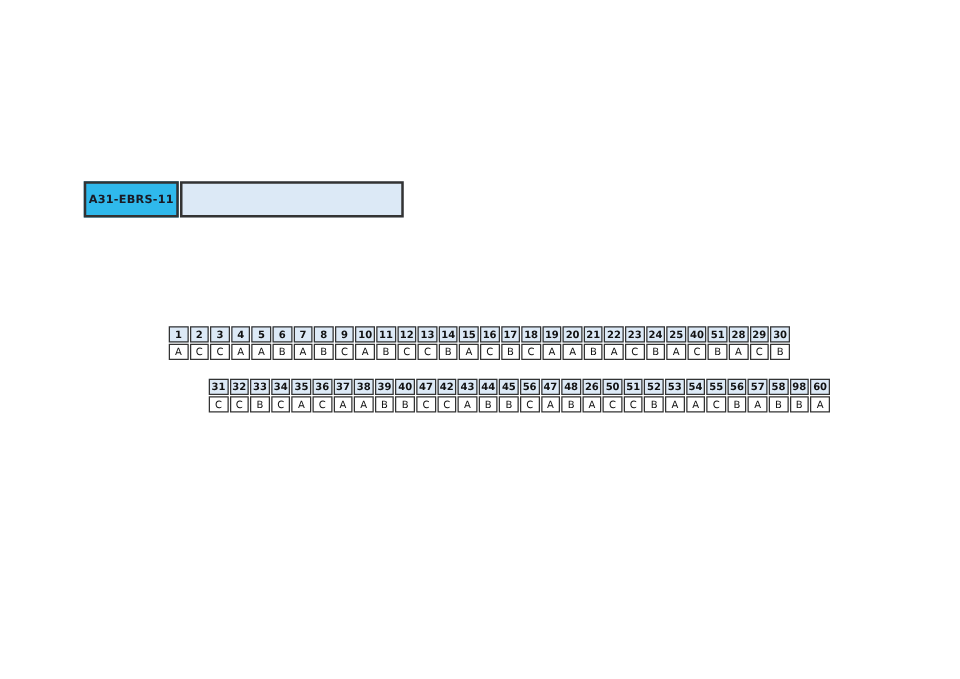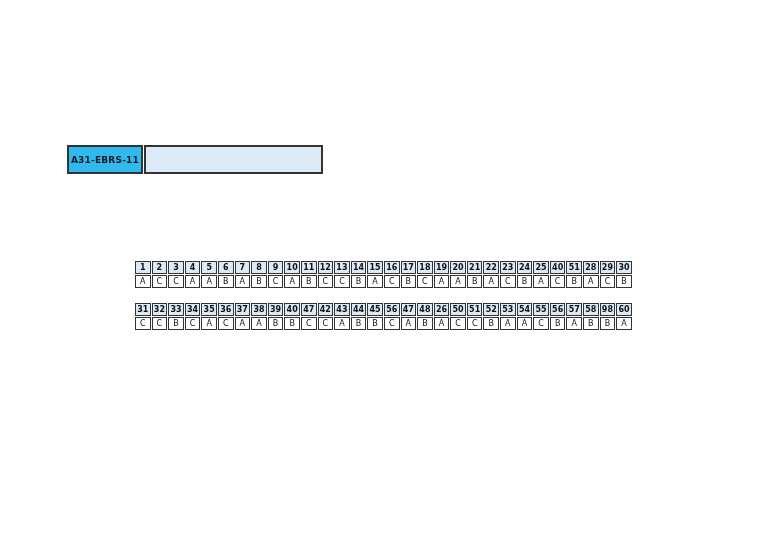--- a/index.html
+++ b/index.html
@@ -48,21 +48,21 @@
   
   .answer-table{
     position:absolute;
     left:134px;
     border-collapse:separate;
     border-spacing:1px;
     table-layout:fixed;
     width:499px;
   }
   .answer-table.t1{top:260px;}
-  .answer-table.t2{top:302px;}
+  .answer-table.t2{top:302px;margin-left:32px;}
   .answer-table td{
     border:1px solid var(--border);
     height:13px;
     text-align:center;
     vertical-align:middle;
     font-size:8px;
     color:#111111;
     overflow:hidden;
     white-space:nowrap;
   }

